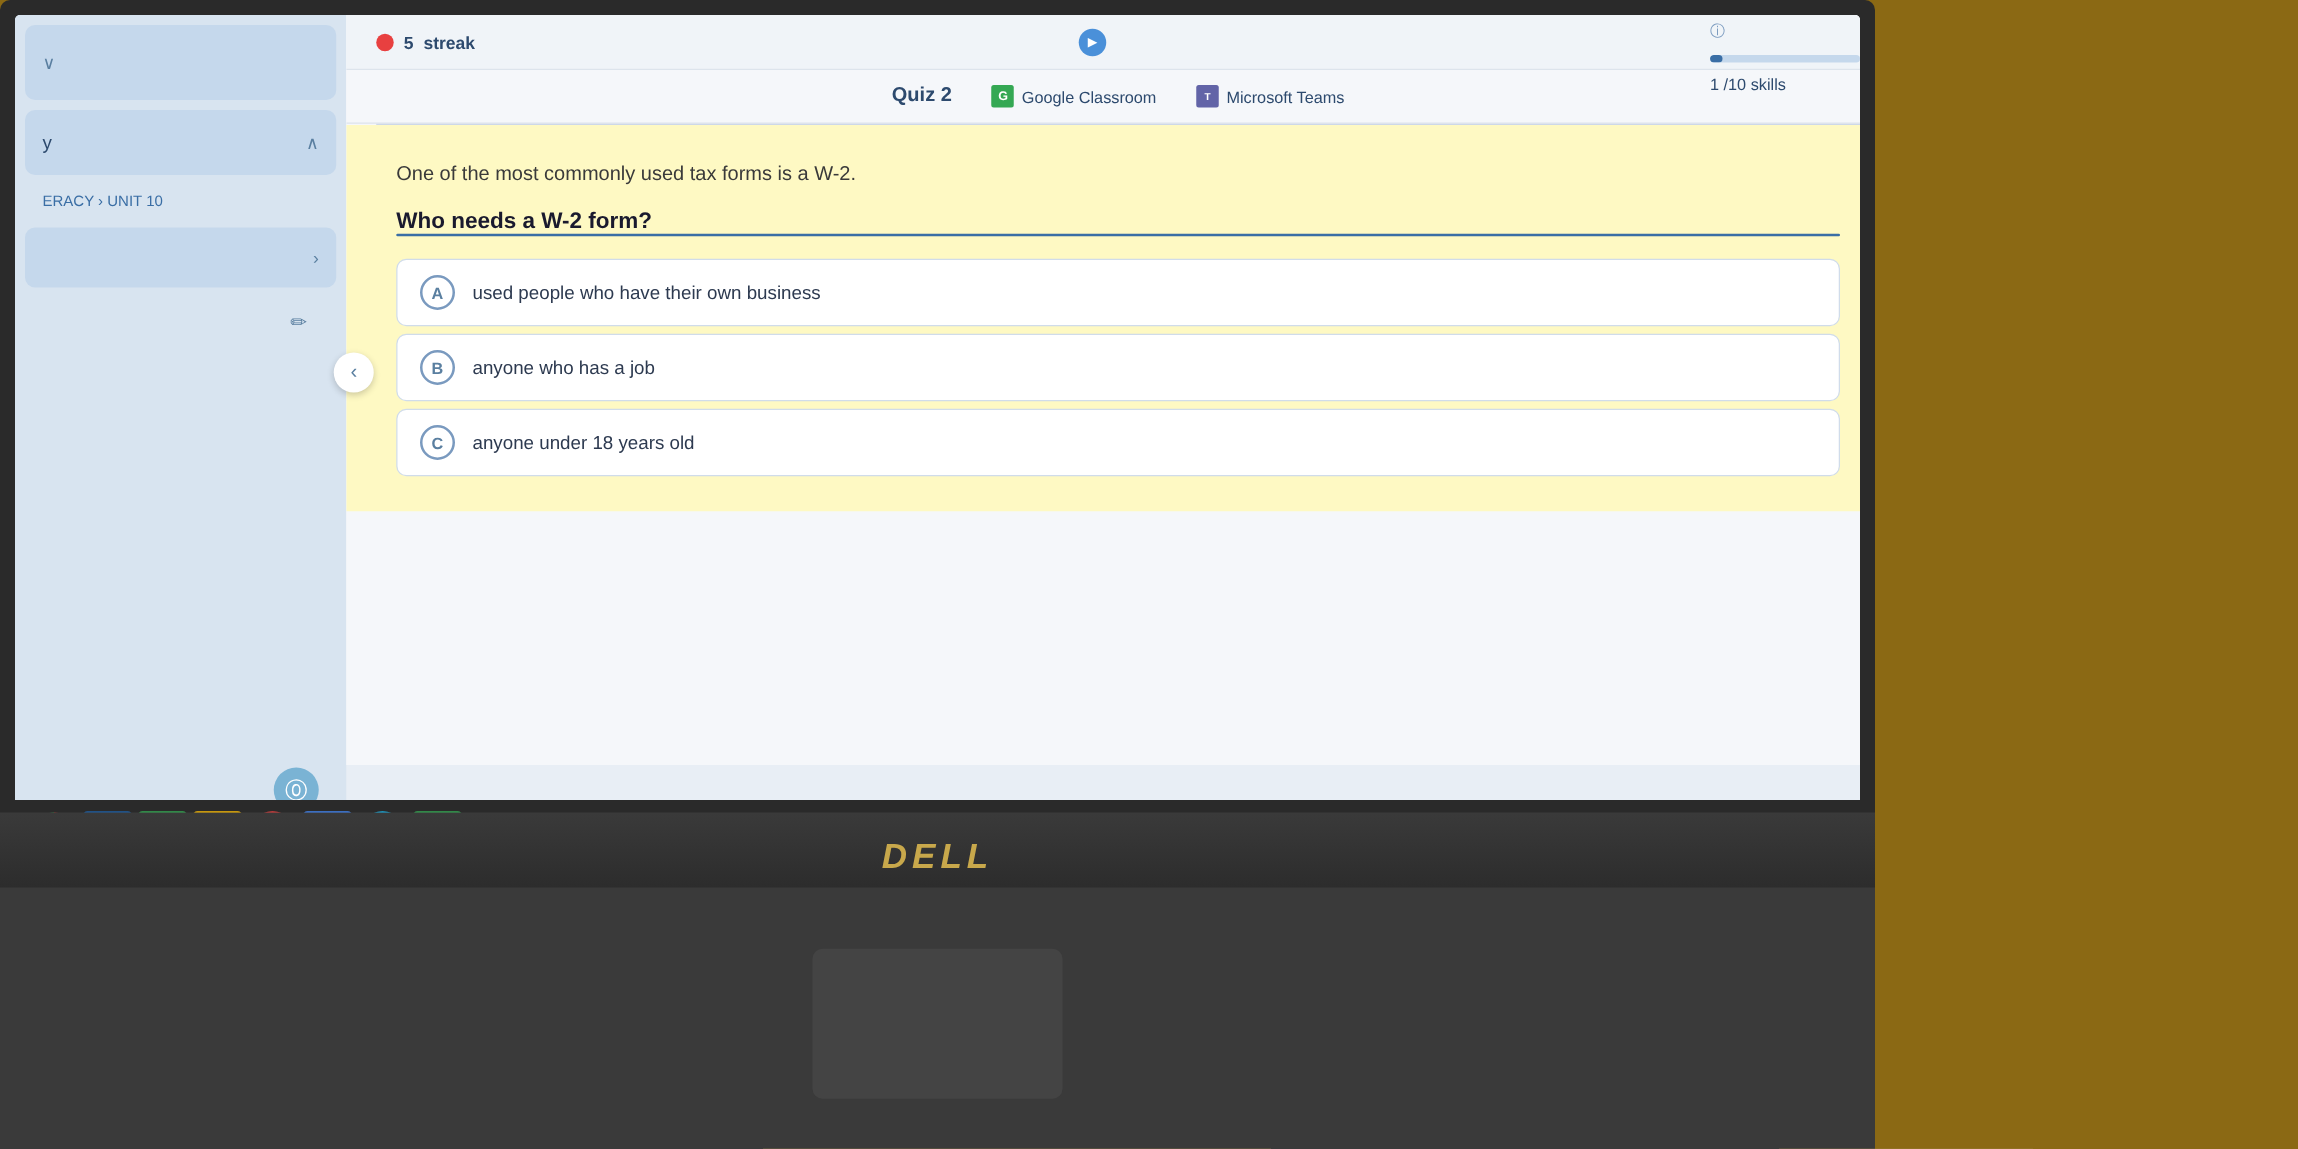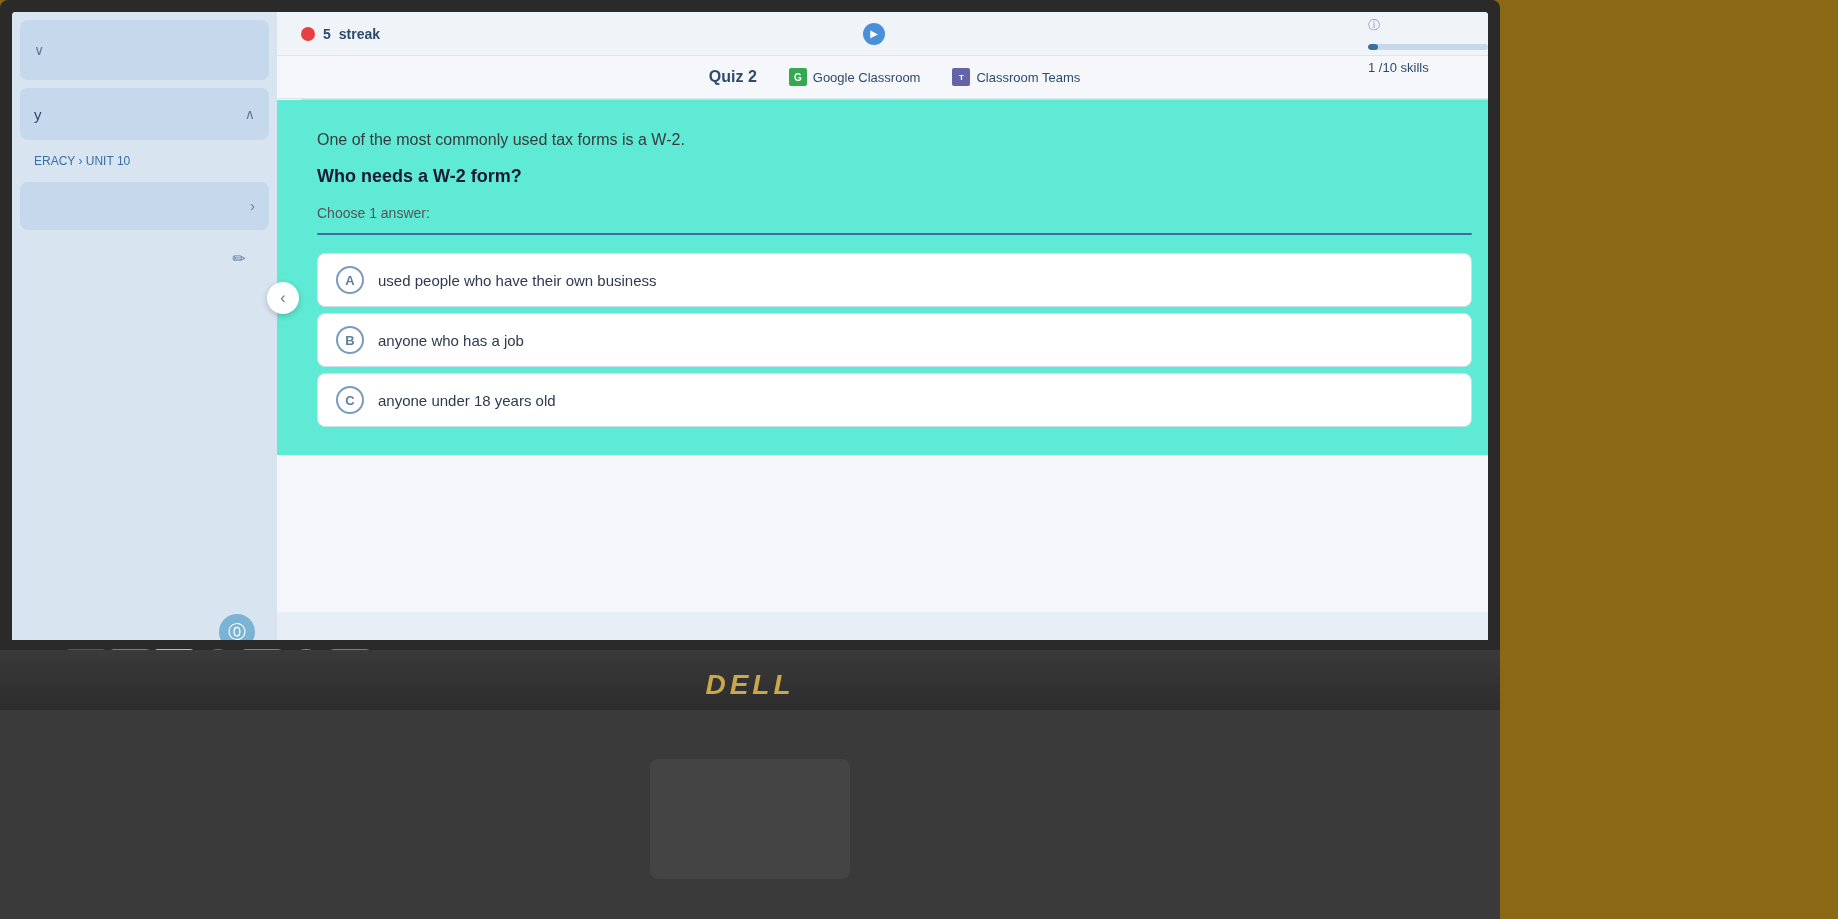--- a/index.html
+++ b/index.html
@@ -227,35 +227,34 @@
       align-items: center;
       justify-content: center;
       color: white;
       font-size: 8px;
       font-weight: bold;
     }
 
     
     .question-area {
       padding: 28px 40px;
-      background: #5eead4;
+      background: #fef9c3;
     }
 
     .question-text-intro {
       font-size: 16px;
       color: #3a3a3a;
       margin-bottom: 14px;
       line-height: 1.5;
     }
 
     .question-text-main {
       font-size: 18px;
       font-weight: 700;
       color: #1a1a2e;
-      margin-bottom: 18px;
     }
 
     .choose-label {
       font-size: 14px;
       color: #555;
       margin-bottom: 12px;
     }
 
     .divider {
       height: 2px;
@@ -531,30 +530,29 @@
       </div>
 
       <div class="quiz-header">
         <div class="quiz-title">Quiz 2</div>
         <div class="share-btn">
           <div class="google-classroom-icon">G</div>
           <span>Google Classroom</span>
         </div>
         <div class="share-btn">
           <div class="ms-teams-icon">T</div>
-          <span>Classroom Teams</span>
+          <span>Microsoft Teams</span>
         </div>
       </div>
 
       <div style="height:1px;background:#cdd8e8;margin:0 24px;"></div>
 
       <div class="question-area">
         <div class="question-text-intro">One of the most commonly used tax forms is a W-2.</div>
         <div class="question-text-main">Who needs a W-2 form?</div>
-        <div class="choose-label">Choose 1 answer:</div>
         <div class="divider"></div>
 
         <div class="answer-options">
           <div class="answer-option">
             <div class="option-circle">A</div>
             <span class="option-text">used people who have their own business</span>
           </div>
           <div class="answer-option">
             <div class="option-circle">B</div>
             <span class="option-text">anyone who has a job</span>

